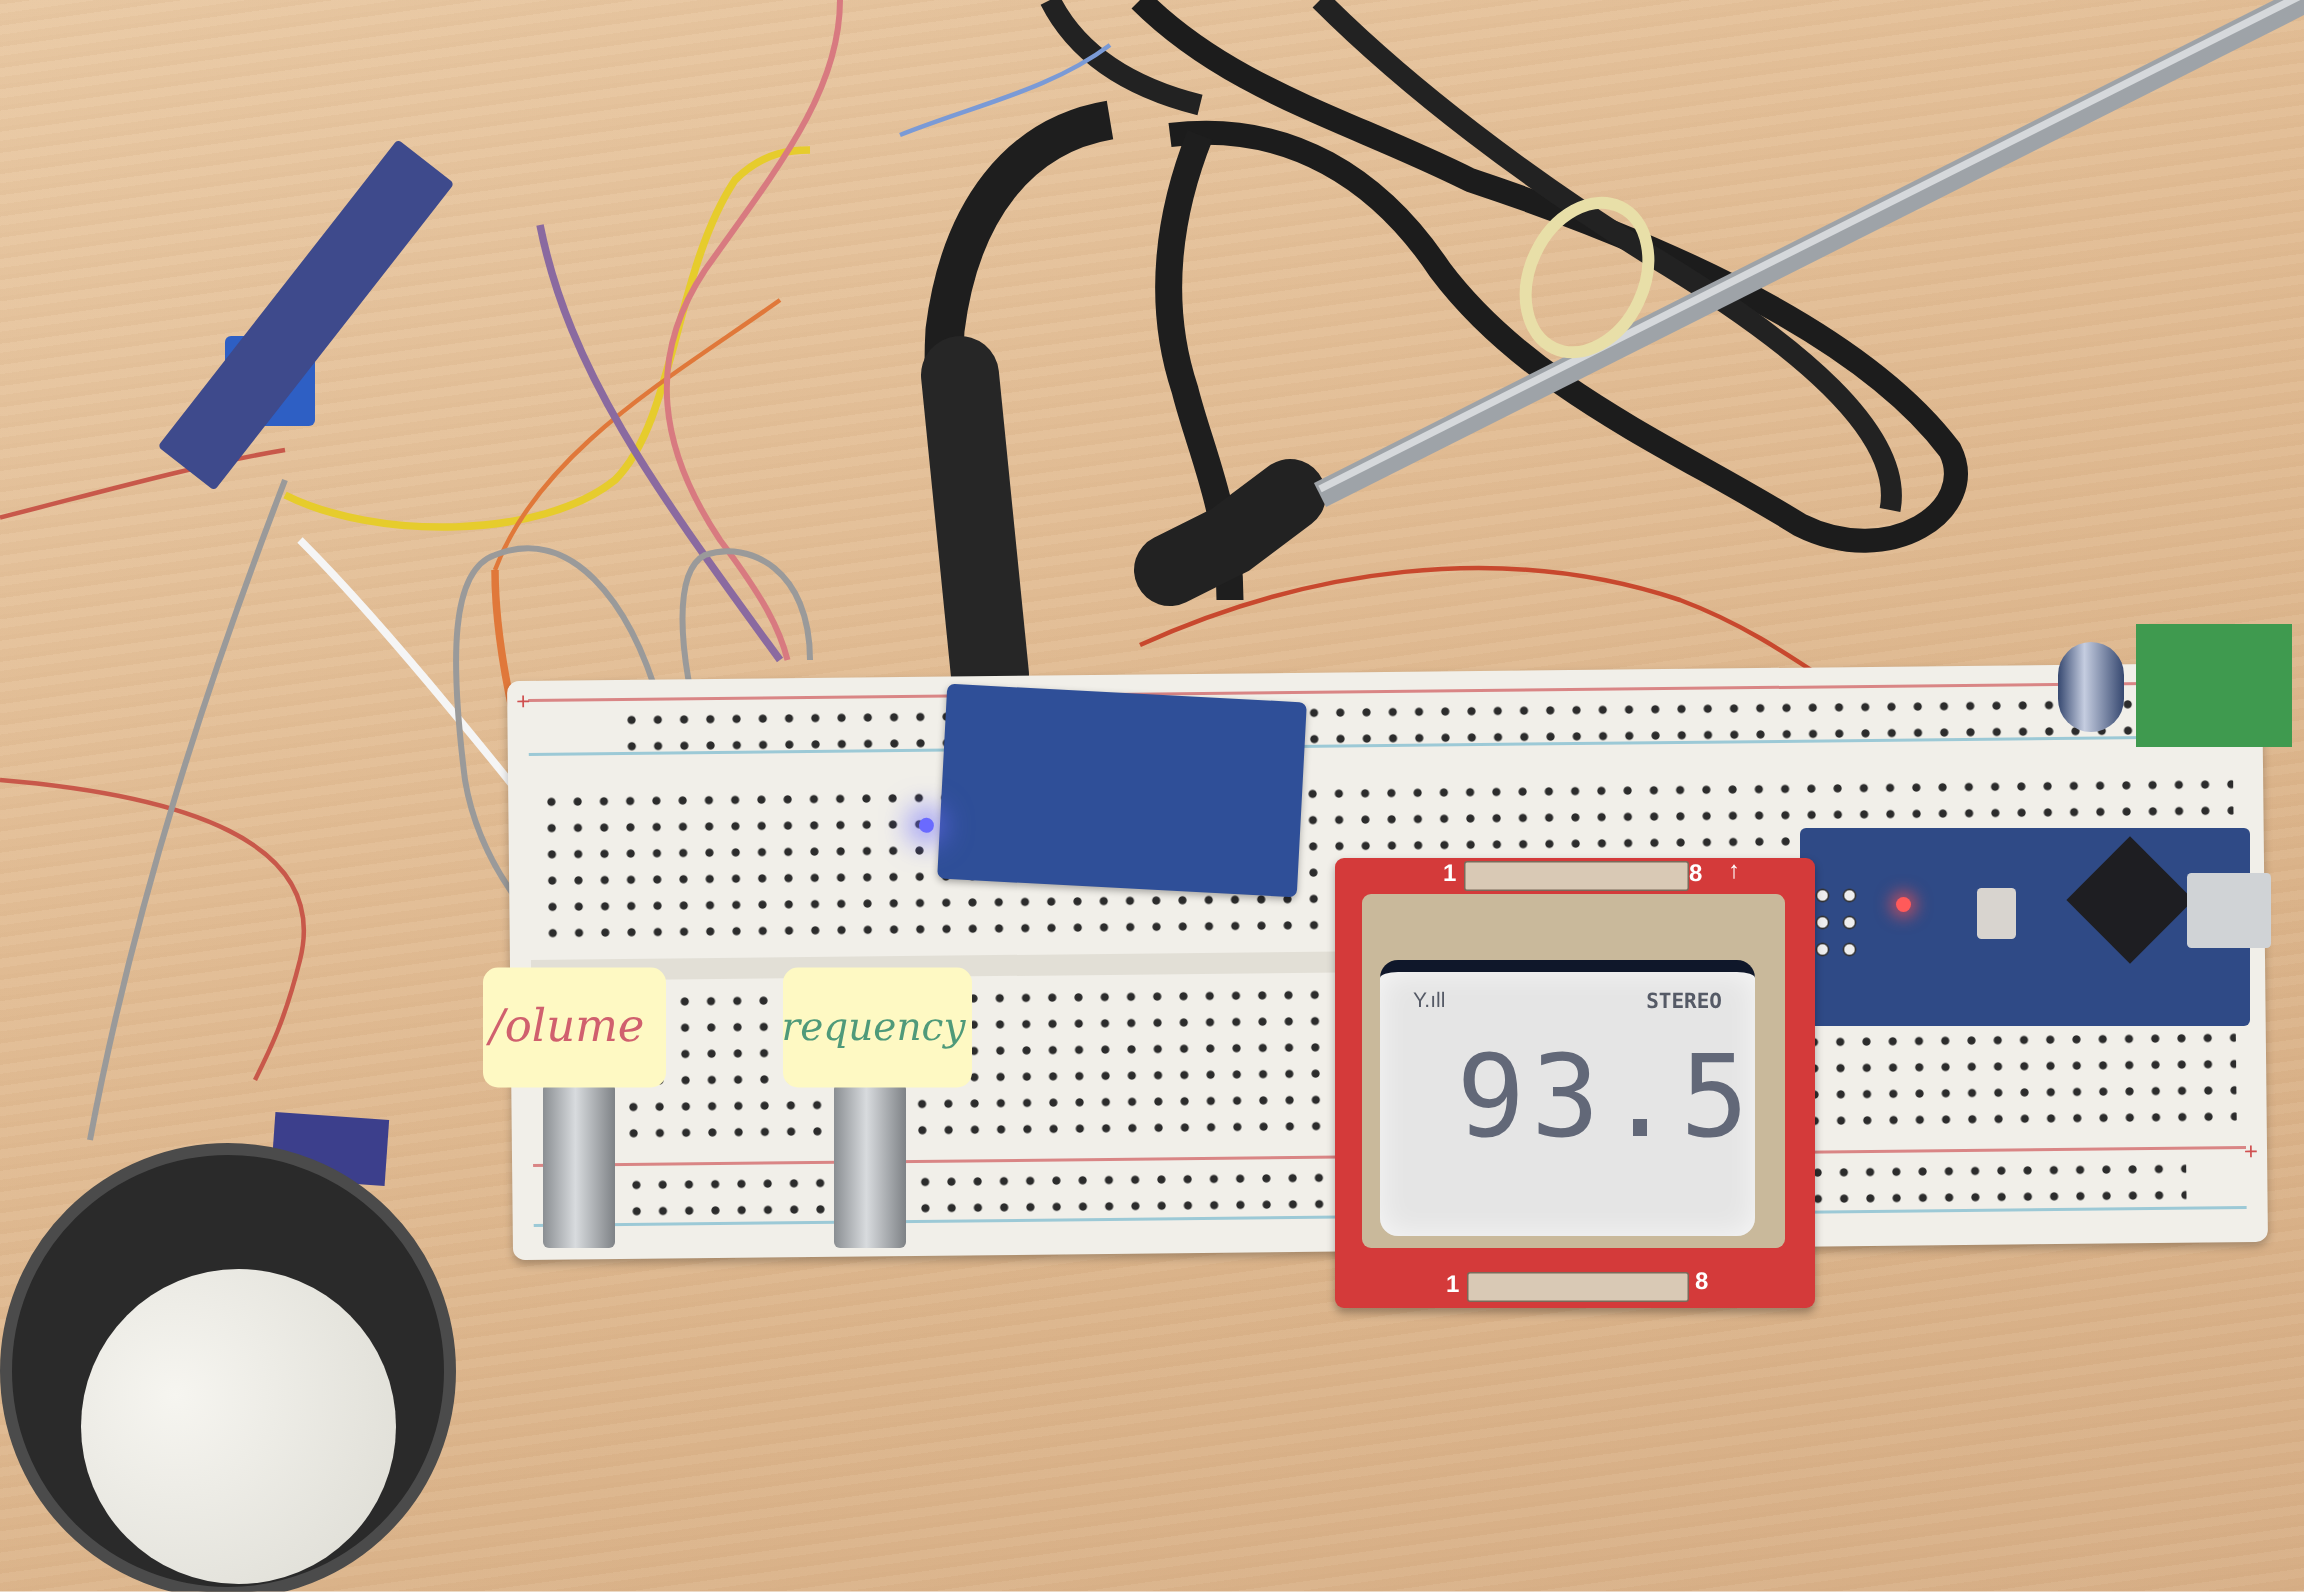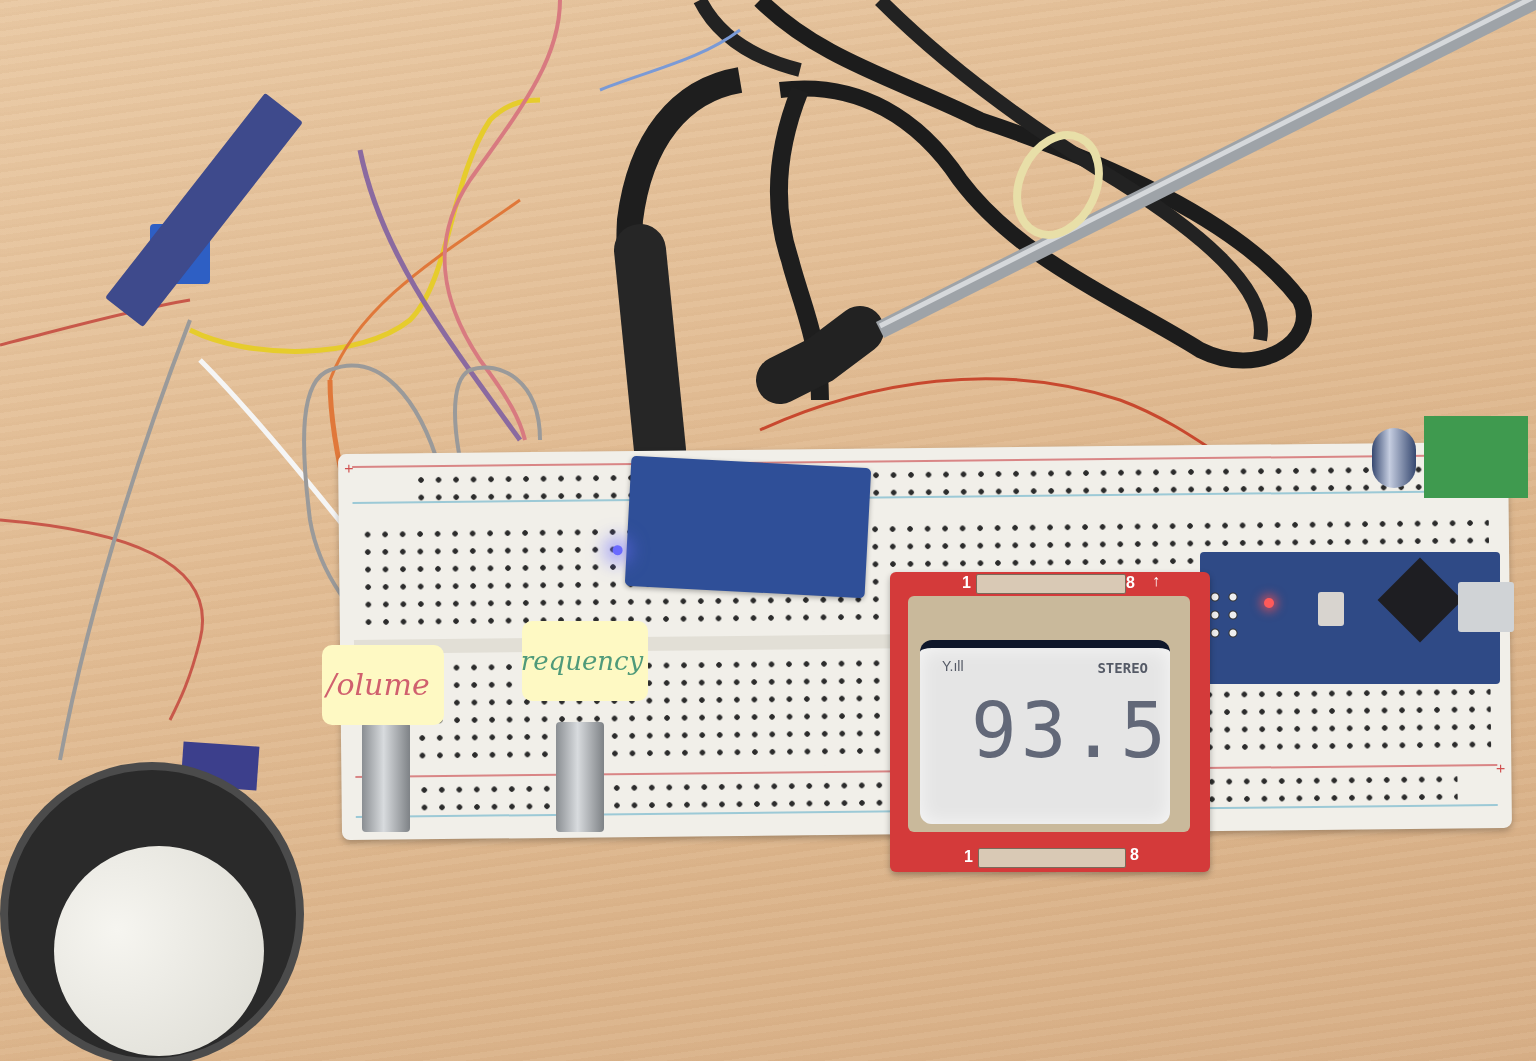--- a/index.html
+++ b/index.html
@@ -140,18 +140,18 @@
     </div>
   </div>
   <span class="pin-label" style="left:74px;top:276px">1</span>
   <div class="header-pins" style="left:88px;top:276px;width:146px;height:18px"></div>
   <span class="pin-label" style="left:240px;top:274px">8</span>
 </div>
 
 <div class="pot-shaft" style="left:362px;top:722px"></div>
 <div class="knob-label" style="left:322px;top:645px;width:122px;height:80px;line-height:80px;color:#d0606e;text-indent:-10px">/olume</div>
 <div class="pot-shaft" style="left:556px;top:722px"></div>
-<div class="knob-label" style="left:522px;top:621px;width:126px;height:80px;line-height:80px;color:#4f9a7a;font-size:26px;text-indent:-6px">requency</div>
+<div class="knob-label" style="left:522px;top:645px;width:126px;height:80px;line-height:80px;color:#4f9a7a;font-size:26px;text-indent:-6px">requency</div>
 
 <div class="abs" style="left:182px;top:744px;width:76px;height:44px;background:#3c3f8c;transform:rotate(4deg)"></div>
 <div class="abs speaker">
   <div class="cone"></div>
 </div>
 
 </body></html>

